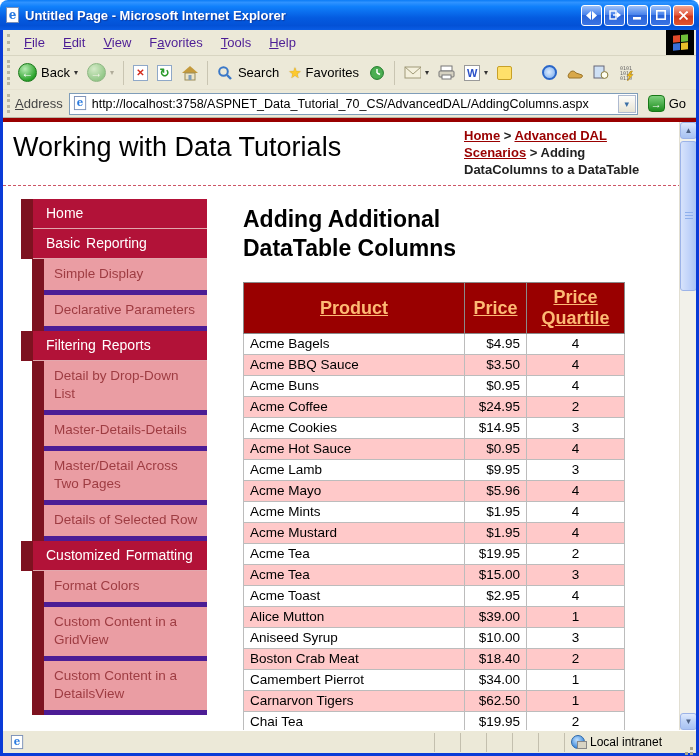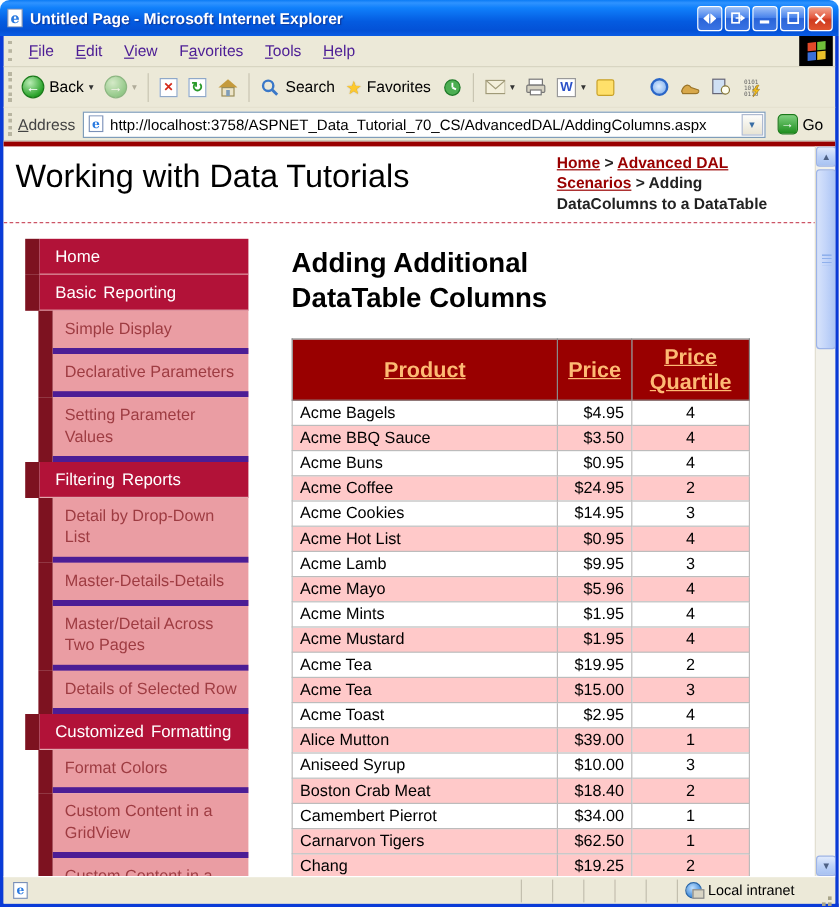--- a/index.html
+++ b/index.html
@@ -322,24 +322,20 @@
               <div class="lbl">Basic Reporting</div>
             </div>
             <div class="nav-row sub">
               <div class="accent"></div>
               <div class="lbl">Simple Display</div>
             </div>
             <div class="nav-row sub">
               <div class="accent"></div>
               <div class="lbl">Declarative Parameters</div>
             </div>
-            <div class="nav-row sub">
-              <div class="accent"></div>
-              <div class="lbl">Setting Parameter Values</div>
-            </div>
             <div class="nav-row top">
               <div class="accent"></div>
               <div class="lbl">Filtering Reports</div>
             </div>
             <div class="nav-row sub">
               <div class="accent"></div>
               <div class="lbl">Detail by Drop-Down List</div>
             </div>
             <div class="nav-row sub">
               <div class="accent"></div>
@@ -406,21 +402,21 @@
                   <td class="c-product">Acme Coffee</td>
                   <td class="c-price">$24.95</td>
                   <td class="c-quartile">2</td>
                 </tr>
                 <tr>
                   <td class="c-product">Acme Cookies</td>
                   <td class="c-price">$14.95</td>
                   <td class="c-quartile">3</td>
                 </tr>
                 <tr class="alt">
-                  <td class="c-product">Acme Hot List</td>
+                  <td class="c-product">Acme Hot Sauce</td>
                   <td class="c-price">$0.95</td>
                   <td class="c-quartile">4</td>
                 </tr>
                 <tr>
                   <td class="c-product">Acme Lamb</td>
                   <td class="c-price">$9.95</td>
                   <td class="c-quartile">3</td>
                 </tr>
                 <tr class="alt">
                   <td class="c-product">Acme Mayo</td>
@@ -469,20 +465,25 @@
                 </tr>
                 <tr>
                   <td class="c-product">Camembert Pierrot</td>
                   <td class="c-price">$34.00</td>
                   <td class="c-quartile">1</td>
                 </tr>
                 <tr class="alt">
                   <td class="c-product">Carnarvon Tigers</td>
                   <td class="c-price">$62.50</td>
                   <td class="c-quartile">1</td>
+                </tr>
+                <tr>
+                  <td class="c-product">Chai Tea</td>
+                  <td class="c-price">$19.95</td>
+                  <td class="c-quartile">2</td>
                 </tr>
                 <tr class="alt">
                   <td class="c-product">Chang</td>
                   <td class="c-price">$19.25</td>
                   <td class="c-quartile">2</td>
                 </tr>
               </tbody>
           </table>
         </div>
       </div>

